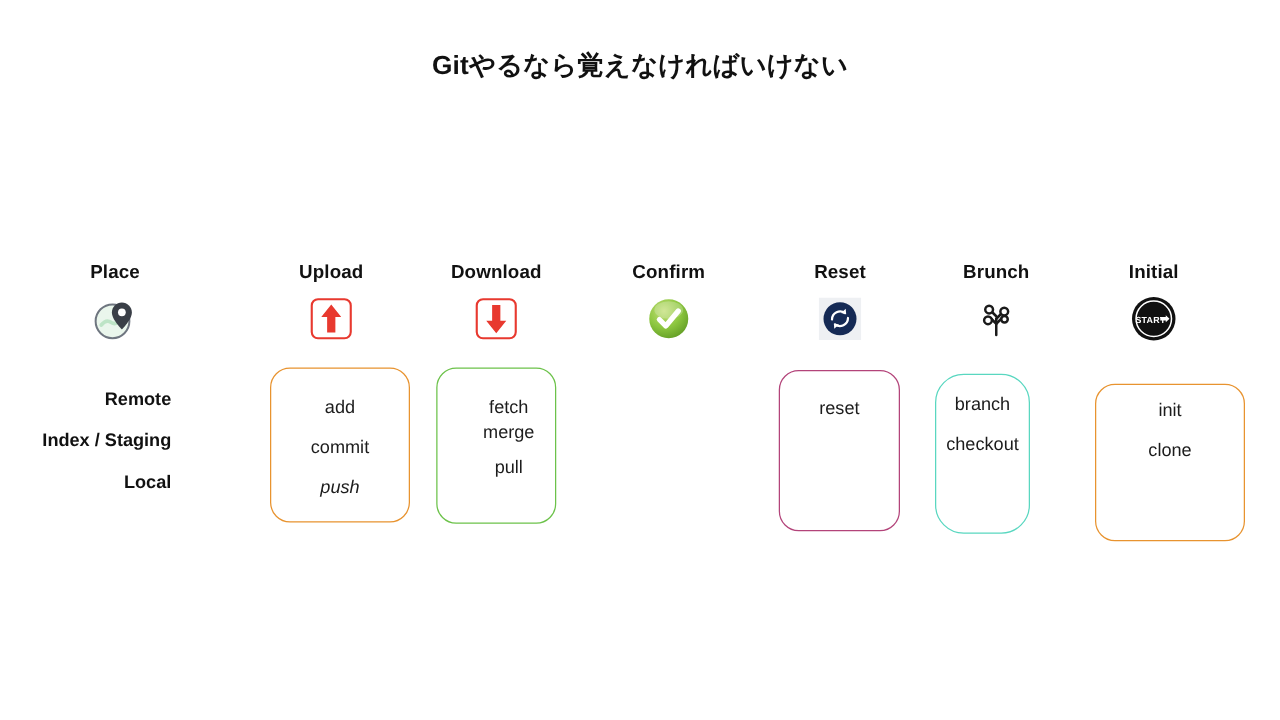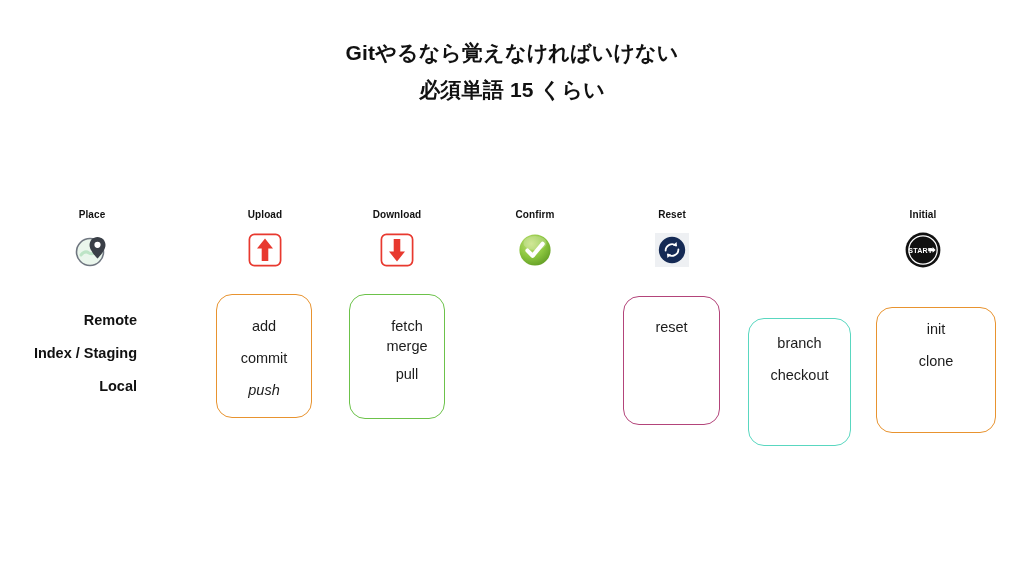--- a/index.html
+++ b/index.html
@@ -36,21 +36,21 @@
     white-space: nowrap;
   }
 
   
   .col-head {
     position: absolute;
     width: 150px;
     text-align: center;
   }
   .col-head .col-label {
-    font-size: 10px;
+    font-size: 15px;
     font-weight: 700;
     color: #111111;
     letter-spacing: 0.1px;
     white-space: nowrap;
     display: block;
     line-height: 1;
   }
   .col-head .icon-wrap {
     margin-top: 10px;
     height: 40px;
@@ -97,21 +97,20 @@
   
   .ico { display: block; }
 </style>
 </head>
 <body>
 
 <div id="slide">
 
   <div class="title-block">
     <div class="title-line">Gitやるなら覚えなければいけない</div>
-    <div class="title-line">必須単語 15 くらい</div>
   </div>
 
   <div class="col-head" style="left:17px; top:210px;">
     <span class="col-label">Place</span>
     <span class="icon-wrap">
       <svg class="ico" width="40" height="40" viewBox="0 0 40 40">
         <circle cx="18" cy="22" r="13.5" fill="#eaf6ec" stroke="#6f7680" stroke-width="1.6"></circle>
         <path d="M9 25 q4 -5 8 -2 q3 2 7 -1" fill="none" stroke="#bde4c6" stroke-width="3" stroke-linecap="round"></path>
         <path d="M25.5 7 c-4.4 0-8 3.6-8 8 0 5.8 8 13.5 8 13.5 s8-7.7 8-13.5 c0-4.4-3.6-8-8-8z" fill="#3a3f47"></path>
         <circle cx="25.5" cy="14.8" r="3.1" fill="#ffffff"></circle>
@@ -164,55 +163,75 @@
         <rect x="0" y="0" width="34" height="34" fill="#eef0f3"></rect>
         <circle cx="17" cy="17" r="13.2" fill="#152a55"></circle>
         <path d="M10.6 17.6 a6.5 6.5 0 0 1 10.4 -5.1" fill="none" stroke="#ffffff" stroke-width="1.8" stroke-linecap="round"></path>
         <path d="M23.4 16.4 a6.5 6.5 0 0 1 -10.4 5.1" fill="none" stroke="#ffffff" stroke-width="1.8" stroke-linecap="round"></path>
         <path d="M21.6 9.0 L21.9 13.3 L17.8 12.4 Z" fill="#ffffff"></path>
         <path d="M12.4 25.0 L12.1 20.7 L16.2 21.6 Z" fill="#ffffff"></path>
       </svg>
     </span>
   </div>
 
+  <div class="col-head" style="left:722px; top:210px;">
+    <span class="col-label">Brunch</span>
+    <span class="icon-wrap">
+      <svg class="ico" width="34" height="34" viewBox="0 0 34 34">
+        <g fill="none" stroke="#1b1b1b" stroke-width="2" stroke-linecap="round">
+          <path d="M17 30 L17 17"></path>
+          <path d="M17 21 L12.4 16.4"></path>
+          <path d="M17 17 L21.6 12.4"></path>
+          <path d="M17 21 L21.6 16.4"></path>
+          <path d="M17 15 L13.2 11.2"></path>
+        </g>
+        <g fill="#ffffff" stroke="#1b1b1b" stroke-width="2">
+          <circle cx="11.3" cy="9.6" r="3.1"></circle>
+          <circle cx="10.4" cy="18.2" r="3.1"></circle>
+          <circle cx="23.4" cy="11.2" r="3.1"></circle>
+          <circle cx="23.6" cy="17.4" r="2.6"></circle>
+        </g>
+      </svg>
+    </span>
+  </div>
 
   <div class="col-head" style="left:848px; top:210px;">
     <span class="col-label">Initial</span>
     <span class="icon-wrap">
       <svg class="ico" width="36" height="36" viewBox="0 0 36 36">
         <circle cx="18" cy="18" r="17.4" fill="#111111"></circle>
         <circle cx="18" cy="18" r="14.2" fill="none" stroke="#ffffff" stroke-width="1.2"></circle>
         <text x="15.4" y="21.3" text-anchor="middle" font-family="Liberation Sans, sans-serif" font-size="7.1" font-weight="700" fill="#ffffff" letter-spacing="0.2">START</text>
         <path d="M23.2 16.5 L27.6 16.5 L27.6 15.1 L30.6 17.9 L27.6 20.7 L27.6 19.3 L23.2 19.3 Z" fill="#ffffff"></path>
       </svg>
     </span>
   </div>
 
   <div class="row-label" style="top:313px;">Remote</div>
   <div class="row-label" style="top:346px;">Index / Staging</div>
   <div class="row-label" style="top:379px;">Local</div>
 
-  <div class="cmd-box" style="left:216px; top:294px; width:96px; height:124px; border-color:#e8932f;">
+  <div class="cmd-box" style="left:216px; top:294px; width:112px; height:124px; border-color:#e8932f;">
     <span class="cmd-item" style="top:24px;">add</span>
     <span class="cmd-item" style="top:56px;">commit</span>
     <span class="cmd-item" style="top:88px;font-style:italic;">push</span>
   </div>
 
   <div class="cmd-box" style="left:349px; top:294px; width:96px; height:125px; border-color:#6cc24a;padding-left:20px;">
     <span class="cmd-item" style="top:24px;">fetch</span>
     <span class="cmd-item" style="top:44px;">merge</span>
     <span class="cmd-item" style="top:72px;">pull</span>
   </div>
 
 
   <div class="cmd-box" style="left:623px; top:296px; width:97px; height:129px; border-color:#b3447a;">
     <span class="cmd-item" style="top:23px;">reset</span>
   </div>
 
-  <div class="cmd-box" style="left:748px; top:318px; width:103px; height:128px; border-color:#59d7c0;">
+  <div class="cmd-box" style="left:748px; top:299px; width:76px; height:128px; border-color:#59d7c0;border-radius:23px;">
     <span class="cmd-item" style="top:17px;">branch</span>
     <span class="cmd-item" style="top:49px;">checkout</span>
   </div>
 
   <div class="cmd-box" style="left:876px; top:307px; width:120px; height:126px; border-color:#e8932f;">
     <span class="cmd-item" style="top:14px;">init</span>
     <span class="cmd-item" style="top:46px;">clone</span>
   </div>
 
 </div>

